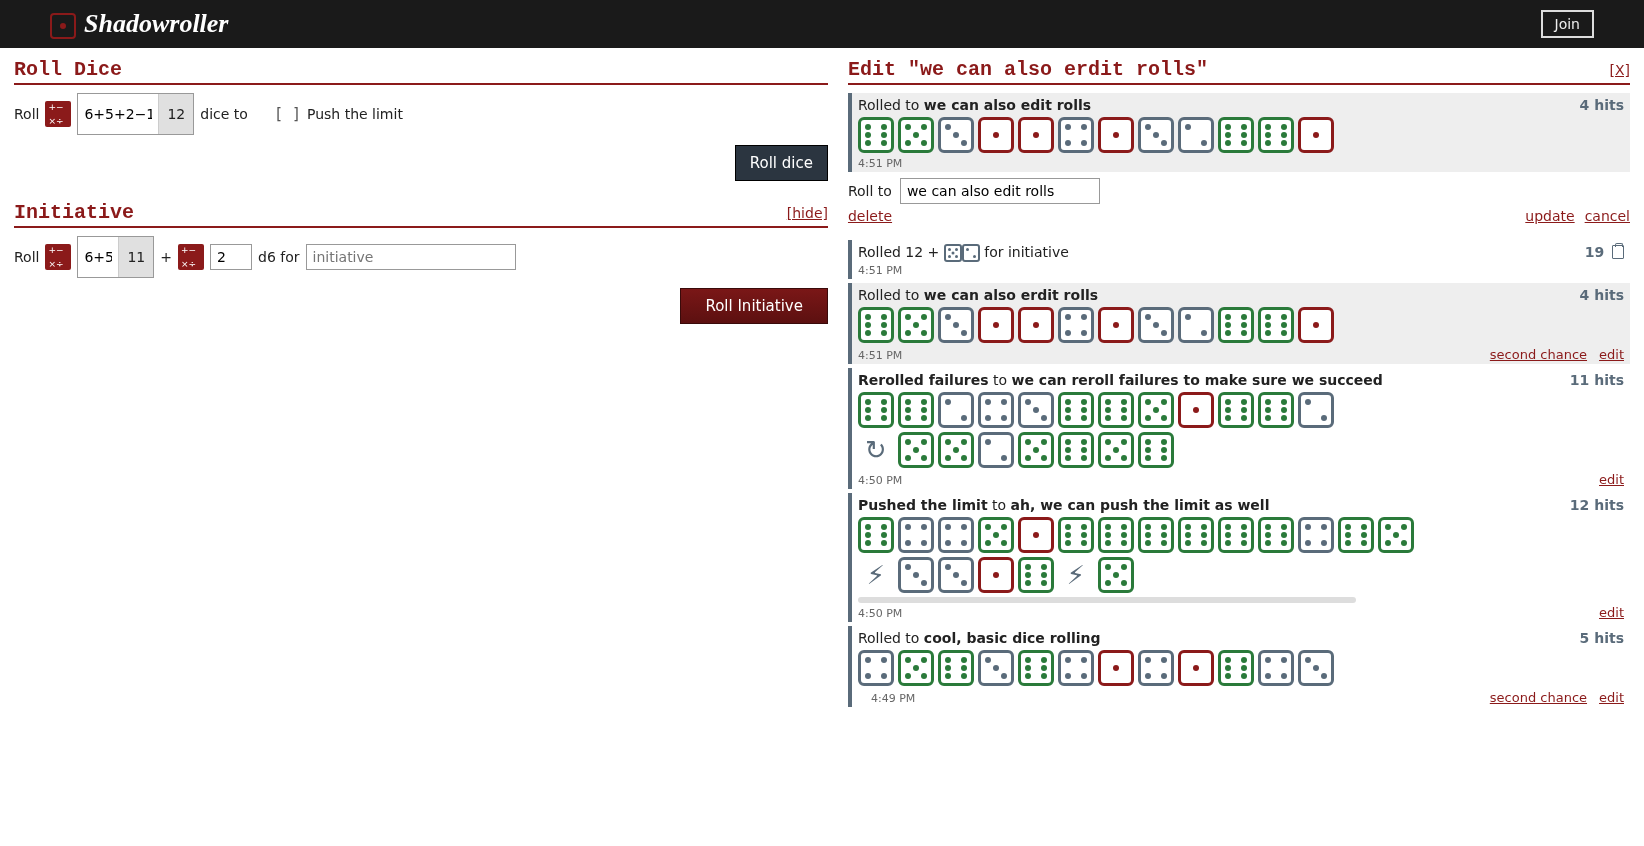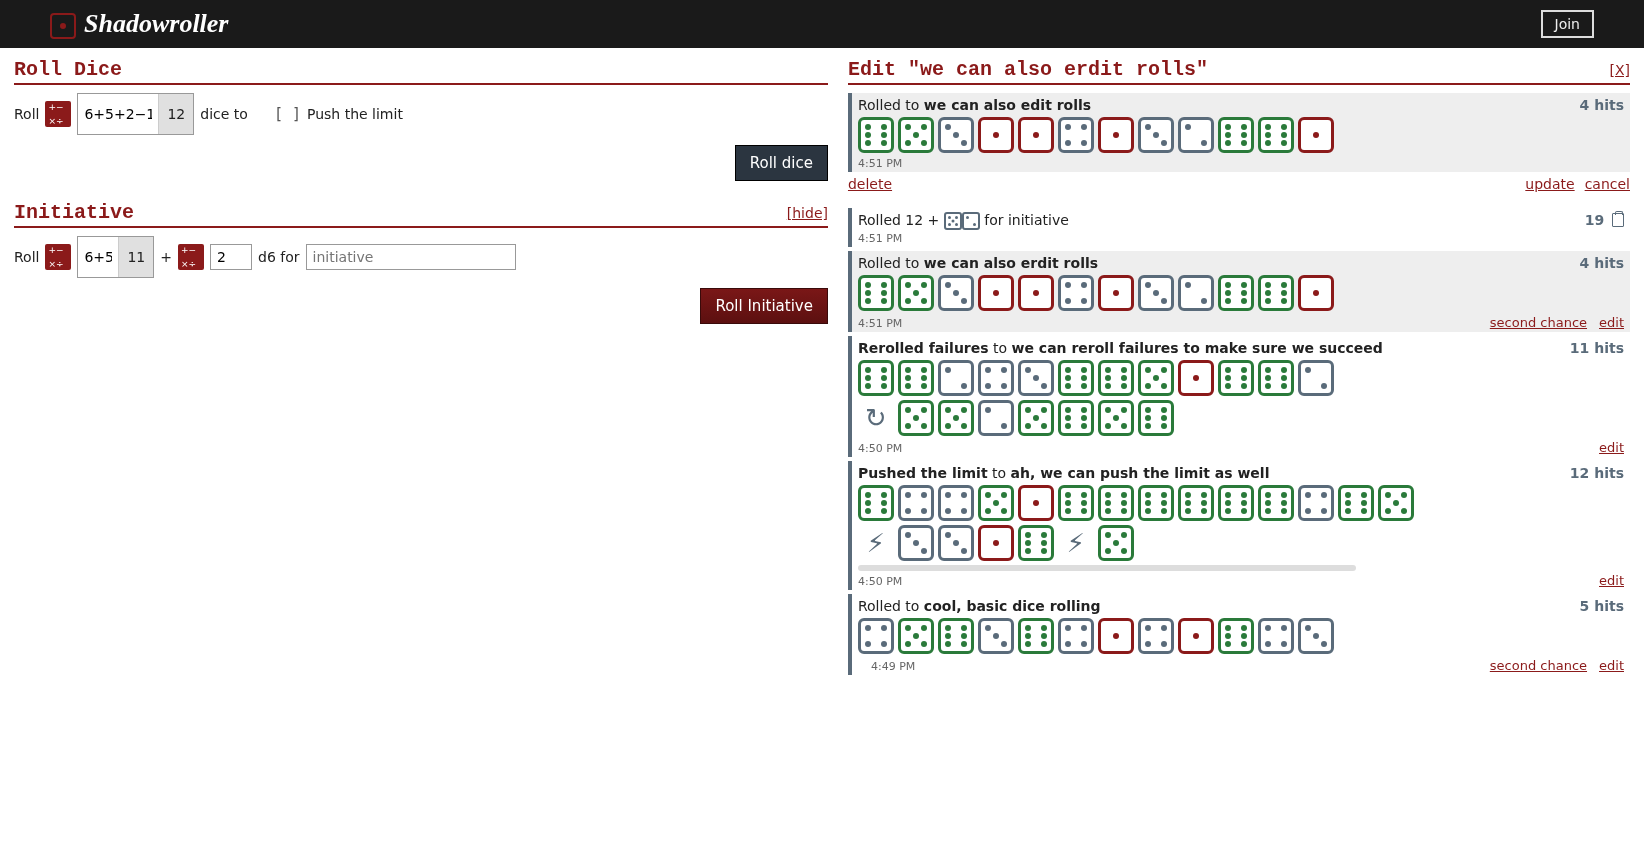--- a/index.html
+++ b/index.html
@@ -147,21 +147,21 @@
     border: 1px solid #000;
     padding: 8px 14px;
     font-family: inherit;
     font-size: 15px;
     cursor: pointer;
   }
   .btn-maroon {
     background: linear-gradient(#7a1717, #5c1010);
     color: #fff;
     border: 1px solid #3a0a0a;
-    padding: 8px 14px;
+    padding: 8px 24px;
     font-family: inherit;
     font-size: 15px;
     cursor: pointer;
   }
   .button-row { display: flex; justify-content: flex-end; margin-top: 10px; }
 
   
   .card {
     border-left: 4px solid var(--slate);
     padding: 4px 6px 2px 6px;
@@ -406,20 +406,24 @@
               <span class="pip mr"></span>
               <span class="pip bl"></span>
               <span class="pip br"></span>
             </span>
             <span class="die maroon">
               <span class="pip c"></span>
             </span>
           </div>
         <div class="time">4:51 PM</div>
       </div>
+      <div class="rollto-row">
+        <span>Roll to</span>
+        <input type="text" class="med" style="width: 200px;" value="we can also edit rolls">
+      </div>
       <div class="link-row">
         <a>delete</a>
         <span class="right-links">
           <a>update</a>
           <a>cancel</a>
         </span>
       </div>
     </section>
 
     <section>

